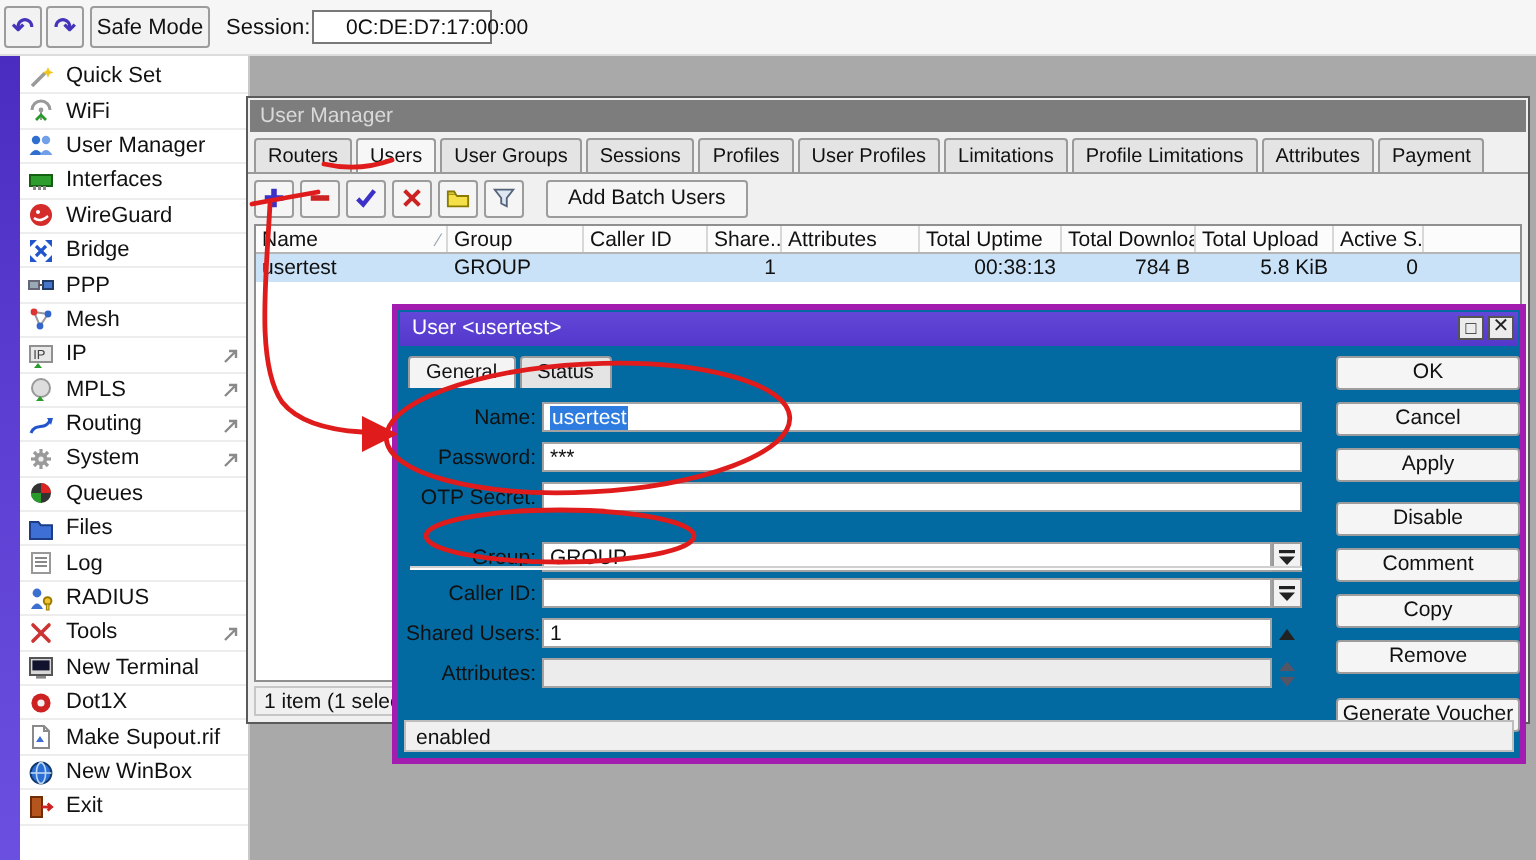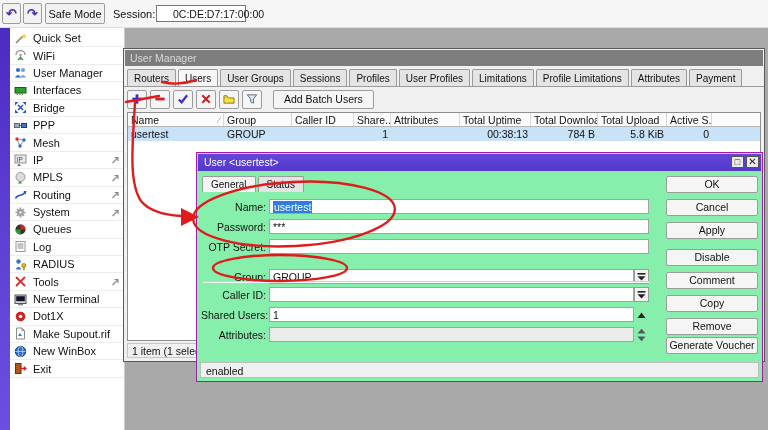--- a/index.html
+++ b/index.html
@@ -56,22 +56,22 @@
   #um-header{display:flex;height:14px;background:#fcfcfc;border-bottom:1px solid #b5b5b5;}
   .hcell{font-size:10.5px;color:#111;padding:1px 3px;border-right:1px solid #d8d8d8;
     white-space:nowrap;overflow:hidden;flex:none;display:flex;align-items:center;cursor:default;}
   .hmark{margin-left:auto;color:#8a97a8;font-size:8px;flex:none;}
   #um-row{display:flex;height:14px;background:#c9e2f8;cursor:default;}
   .rcell{font-size:10.5px;color:#101010;padding:1px 3px;white-space:nowrap;overflow:hidden;flex:none;}
   #um-status{position:absolute;left:3px;right:3px;bottom:3px;height:15px;border:1px solid #c6c6c6;
     font-size:10.5px;color:#111;padding:1px 4px;background:#f0f0f0;}
 
   
-  #dlg{position:absolute;left:196px;top:152px;width:567px;height:230px;background:#86efac;
-    border:1px solid #a21caf;z-index:20;}
+  #dlg{position:absolute;left:196px;top:152px;width:567px;height:230px;background:#0369a1;
+    border:3px solid #a21caf;z-index:20;}
   #dlg-title{height:17px;margin:1px;background:linear-gradient(180deg,#6247d8,#5438cc);
     color:#ffffff;font-size:10.5px;padding:2px 6px;position:relative;}
   .winctl{position:absolute;top:2px;width:13px;height:12px;background:#ececec;border:1px solid #555;
     font-size:9px;line-height:10px;text-align:center;color:#222;cursor:default;}
   #dlg-max{right:17px;}
   #dlg-close{right:2px;font-size:10px;}
   #dlg-tabs{position:absolute;left:5px;top:21px;height:18px;white-space:nowrap;}
   #dlg-tabs .tab{padding:2px 8px;}
   #dlg-tabs .tab.active{background:#f4f4f4;}
   .frow{position:absolute;height:16px;}
@@ -151,20 +151,30 @@
           <rect x="2.5" y="9" width="1.5" height="2" fill="#888"></rect>
           <rect x="5" y="9" width="1.5" height="2" fill="#888"></rect>
           <rect x="7.5" y="9" width="1.5" height="2" fill="#888"></rect>
         </svg>
       </span>
       <span class="sb-label">Interfaces</span>
     </div>
     <div class="sb-item">
       <span class="sb-icon">
         <svg viewBox="0 0 13 13">
+          <circle cx="6.5" cy="6.5" r="5.5" fill="#d42b2b"></circle>
+          <circle cx="5" cy="5" r="1" fill="#fff"></circle>
+          <path d="M3 8 q3 2.5 7 -1" stroke="#fff" fill="none" stroke-width="1.2"></path>
+        </svg>
+      </span>
+      <span class="sb-label">WireGuard</span>
+    </div>
+    <div class="sb-item">
+      <span class="sb-icon">
+        <svg viewBox="0 0 13 13">
           <g stroke="#2255cc" stroke-width="1.6">
             <path d="M4 4 L9 9 M9 4 L4 9"></path>
           </g>
           <g fill="#2255cc">
             <polygon points="1,1 4.5,1 1,4.5"></polygon>
             <polygon points="12,1 8.5,1 12,4.5"></polygon>
             <polygon points="1,12 4.5,12 1,8.5"></polygon>
             <polygon points="12,12 8.5,12 12,8.5"></polygon>
           </g>
         </svg>
@@ -257,20 +267,28 @@
     </div>
     <div class="sb-item">
       <span class="sb-icon">
         <svg viewBox="0 0 13 13">
           <circle cx="6.5" cy="6.5" r="5" fill="#333"></circle>
           <path d="M6.5 1.5 A5 5 0 0 1 11.5 6.5 L6.5 6.5 Z" fill="#d22"></path>
           <path d="M6.5 11.5 A5 5 0 0 1 1.5 6.5 L6.5 6.5 Z" fill="#2a9a2a"></path>
         </svg>
       </span>
       <span class="sb-label">Queues</span>
+    </div>
+    <div class="sb-item">
+      <span class="sb-icon">
+        <svg viewBox="0 0 13 13">
+          <path d="M1 3 h4.2 l1.2 1.6 H12 v6.9 H1 Z" fill="#3d6fd4" stroke="#1d3c86"></path>
+        </svg>
+      </span>
+      <span class="sb-label">Files</span>
     </div>
     <div class="sb-item">
       <span class="sb-icon">
         <svg viewBox="0 0 13 13">
           <rect x="2" y="1.5" width="9" height="10" fill="#fff" stroke="#999"></rect>
           <g stroke="#888">
             <line x1="3.5" y1="4" x2="9.5" y2="4"></line>
             <line x1="3.5" y1="6" x2="9.5" y2="6"></line>
             <line x1="3.5" y1="8" x2="9.5" y2="8"></line>
           </g>
@@ -531,21 +549,21 @@
       </div>
     </div>
   <div id="dlg-buttons">
       <div class="dlg-btn" style="top: 23px;">OK</div>
       <div class="dlg-btn" style="top: 46px;">Cancel</div>
       <div class="dlg-btn" style="top: 69px;">Apply</div>
       <div class="dlg-btn" style="top: 96px;">Disable</div>
       <div class="dlg-btn" style="top: 119px;">Comment</div>
       <div class="dlg-btn" style="top: 142px;">Copy</div>
       <div class="dlg-btn" style="top: 165px;">Remove</div>
-      <div class="dlg-btn" style="top: 184px;">Generate Voucher</div>
+      <div class="dlg-btn" style="top: 194px;">Generate Voucher</div>
     </div>
   <div id="dlg-status">enabled</div>
 </div>
 
 <svg id="annot" viewBox="0 0 768 430">
   <g fill="none" stroke="var(--annot,#e01b1b)" stroke-width="2.4" stroke-linecap="round">
     <path d="M162,82 Q179,86 196,80"></path>
     <path d="M126,102 Q142,99 159,96"></path>
     <path d="M135,102 C133,140 128,182 141,201 C149,211 164,215 181,216"></path>
     <ellipse cx="294" cy="214" rx="101" ry="32" transform="rotate(-3 294 214)"></ellipse>

